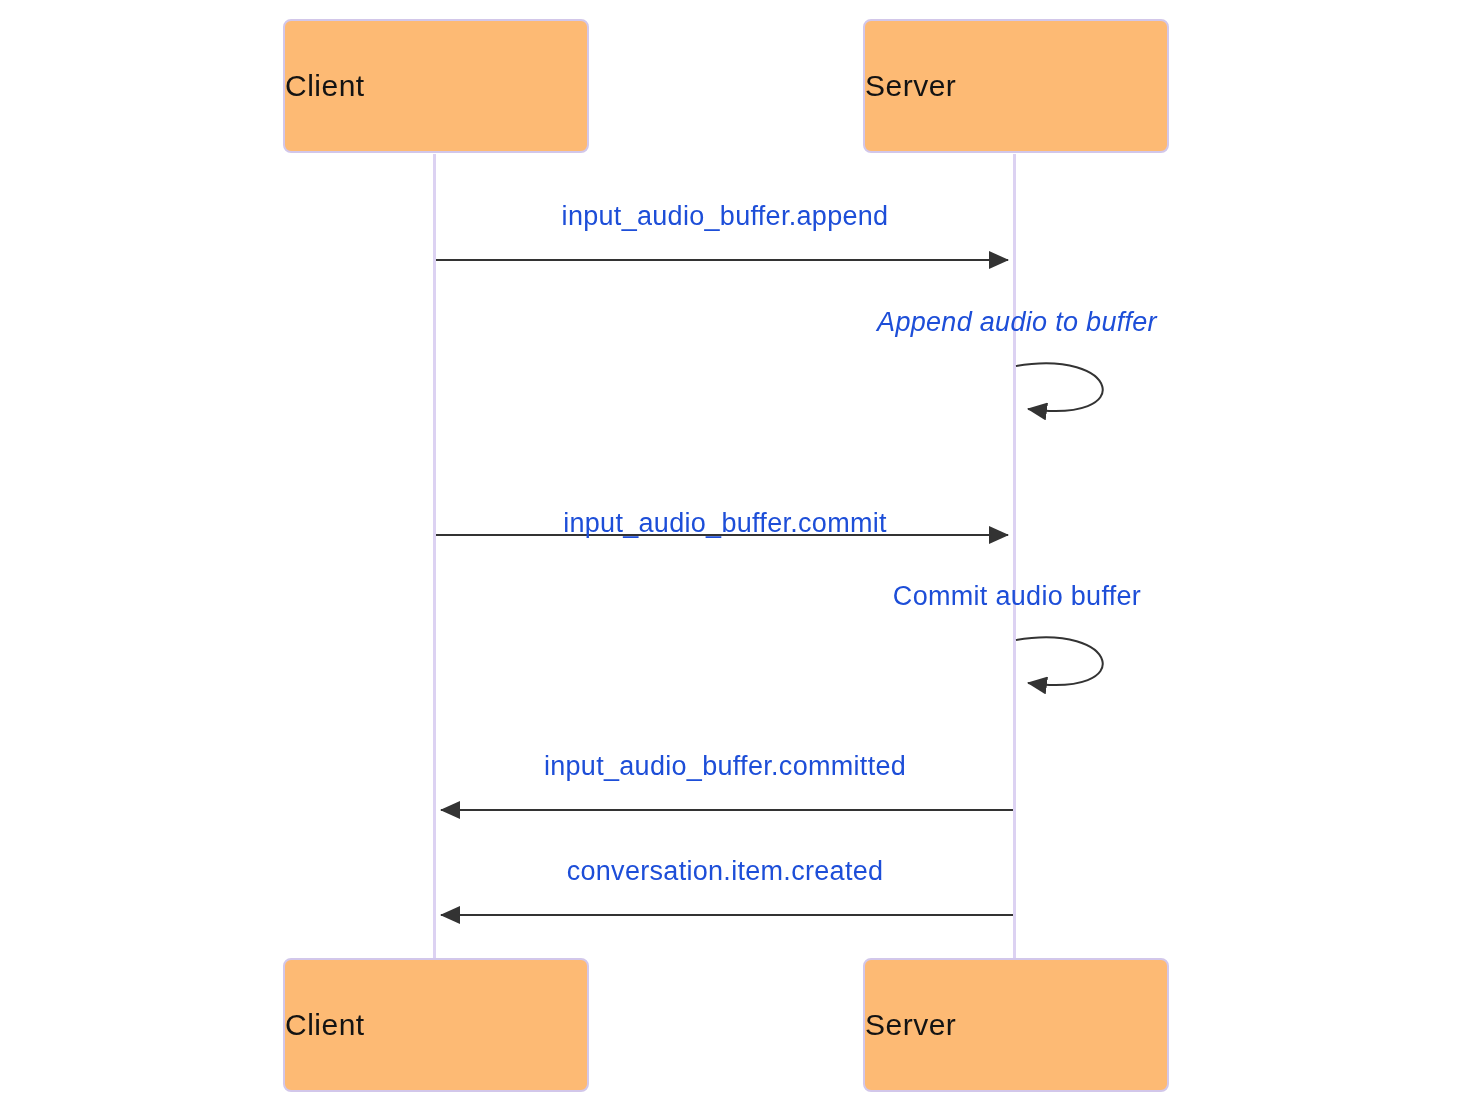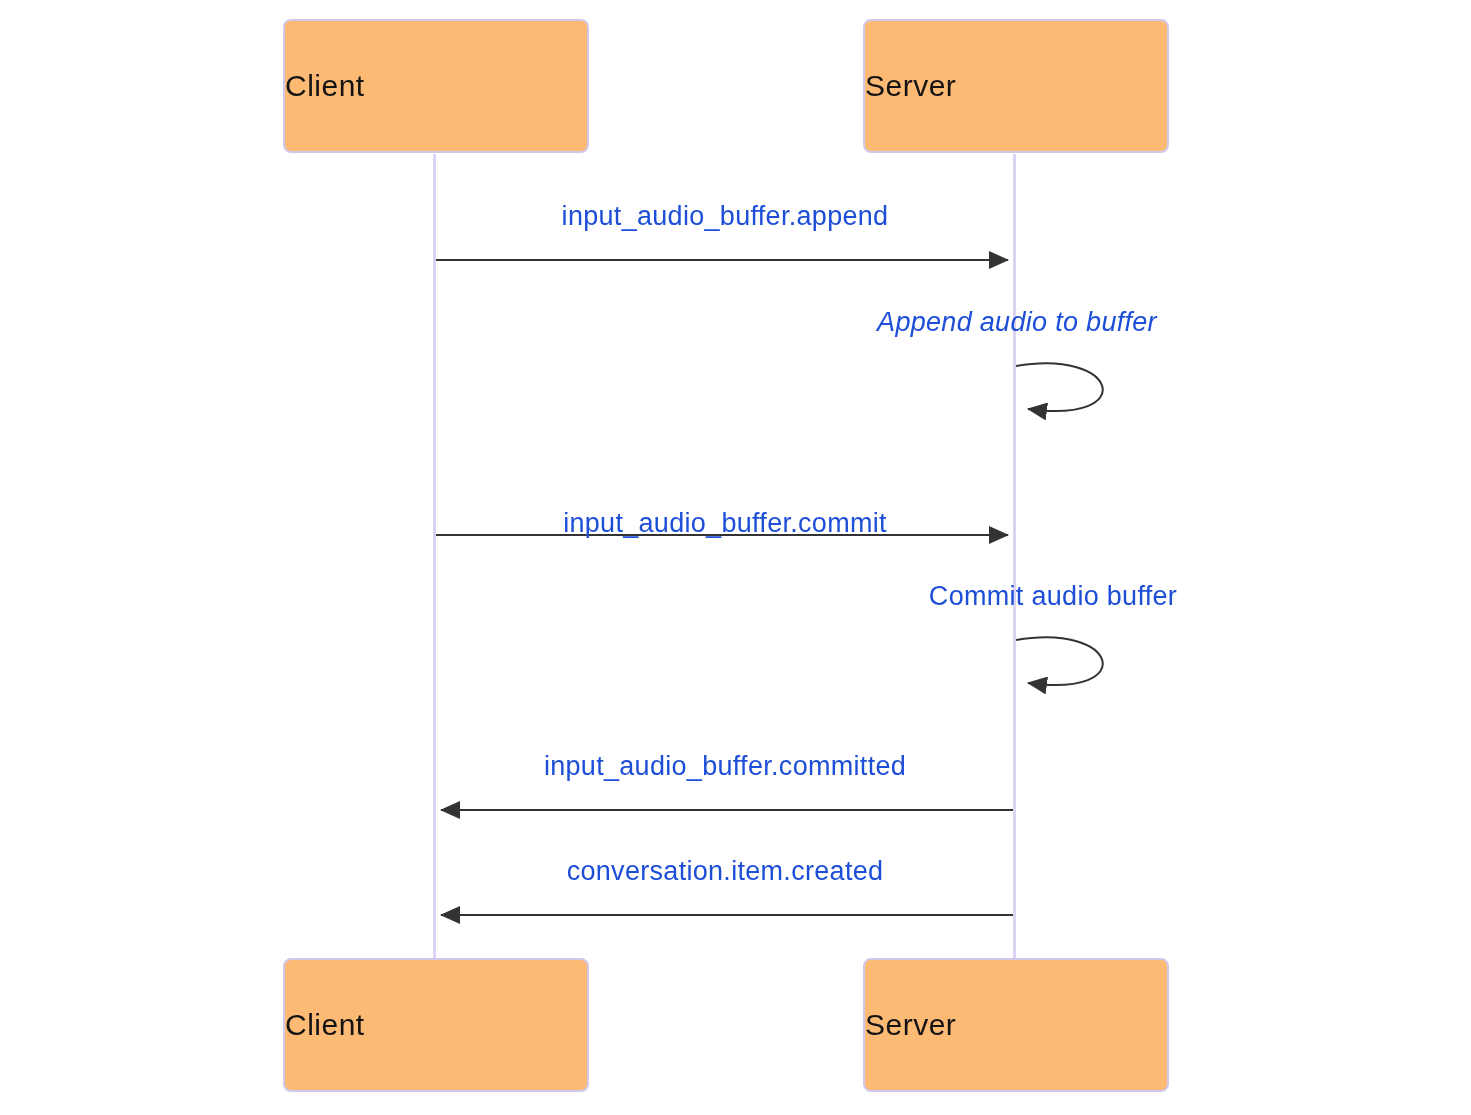--- a/index.html
+++ b/index.html
@@ -81,21 +81,21 @@
 
     <line x1="1013" y1="915" x2="441" y2="915" stroke="#333333" stroke-width="2" marker-end="url(#arrowhead)"></line>
   </svg>
 
   <div class="msg-label" style="left:725px; top:216px;">input_audio_buffer.append</div>
 
   <div class="msg-label" style="left:1017px; top:322px;font-style:italic;">Append audio to buffer</div>
 
   <div class="msg-label" style="left:725px; top:491px;margin-top:32px;">input_audio_buffer.commit</div>
 
-  <div class="msg-label" style="left:1017px; top:596px;margin-left:36px;">Commit audio buffer</div>
+  <div class="msg-label" style="left:1017px; top:596px;">Commit audio buffer</div>
 
   <div class="msg-label" style="left:725px; top:766px;">input_audio_buffer.committed</div>
 
   <div class="msg-label" style="left:725px; top:871px;text-align:center;">conversation.item.created</div>
 
   <div class="actor-box" style="left:283px; top:19px;">
     <span class="actor-label">Client</span>
   </div>
   <div class="actor-box" style="left:863px; top:19px;">
     <span class="actor-label">Server</span>

